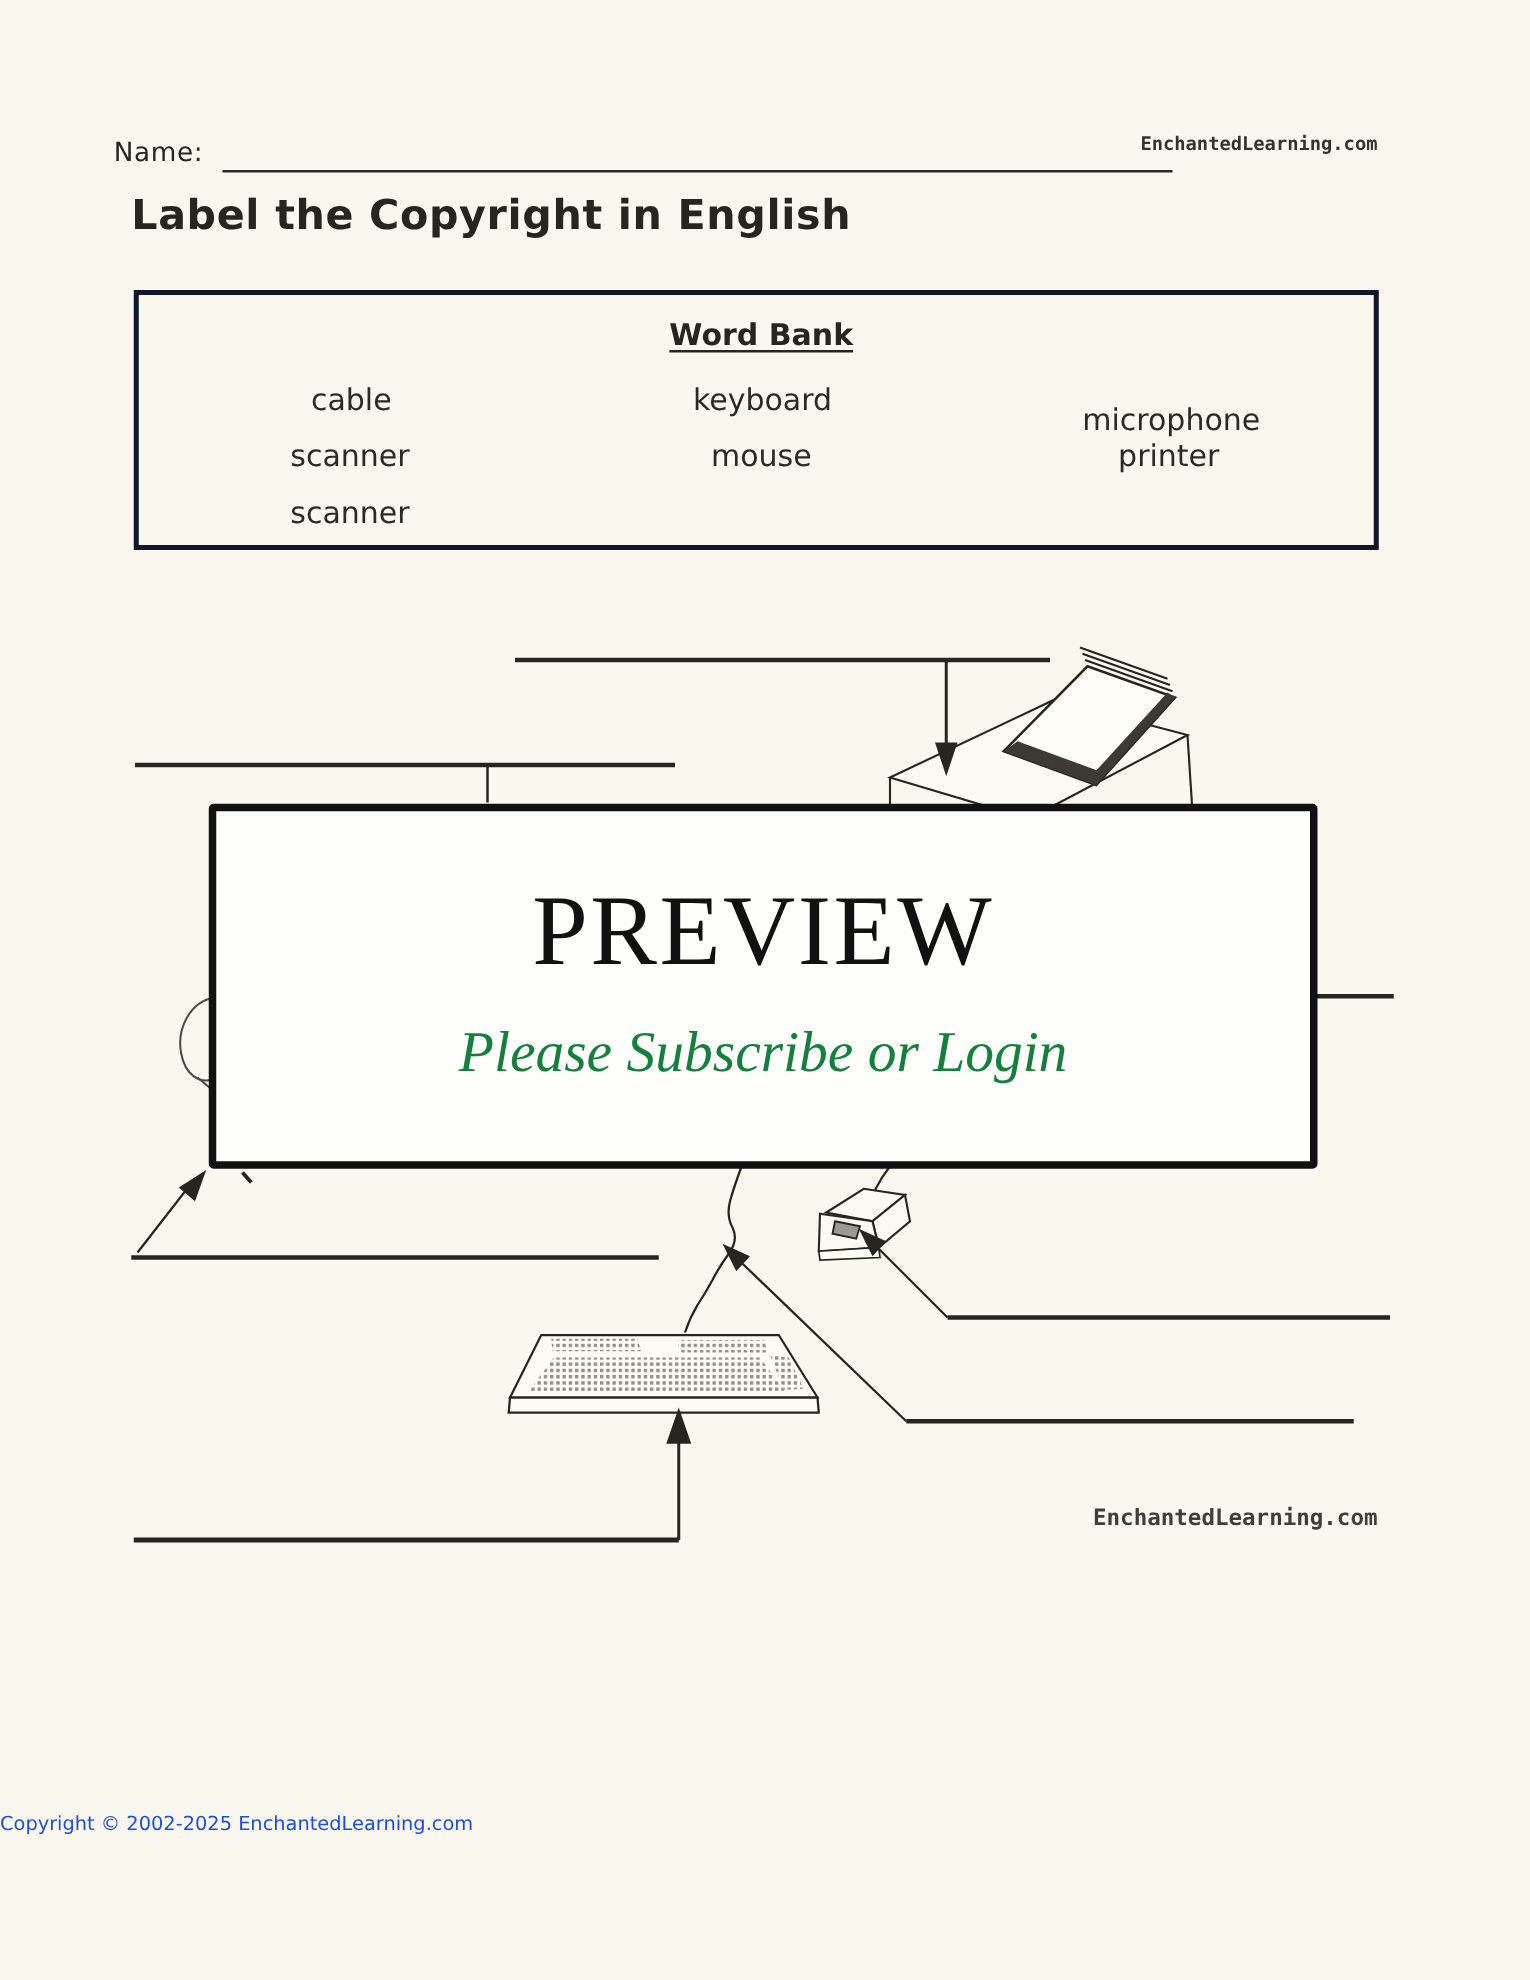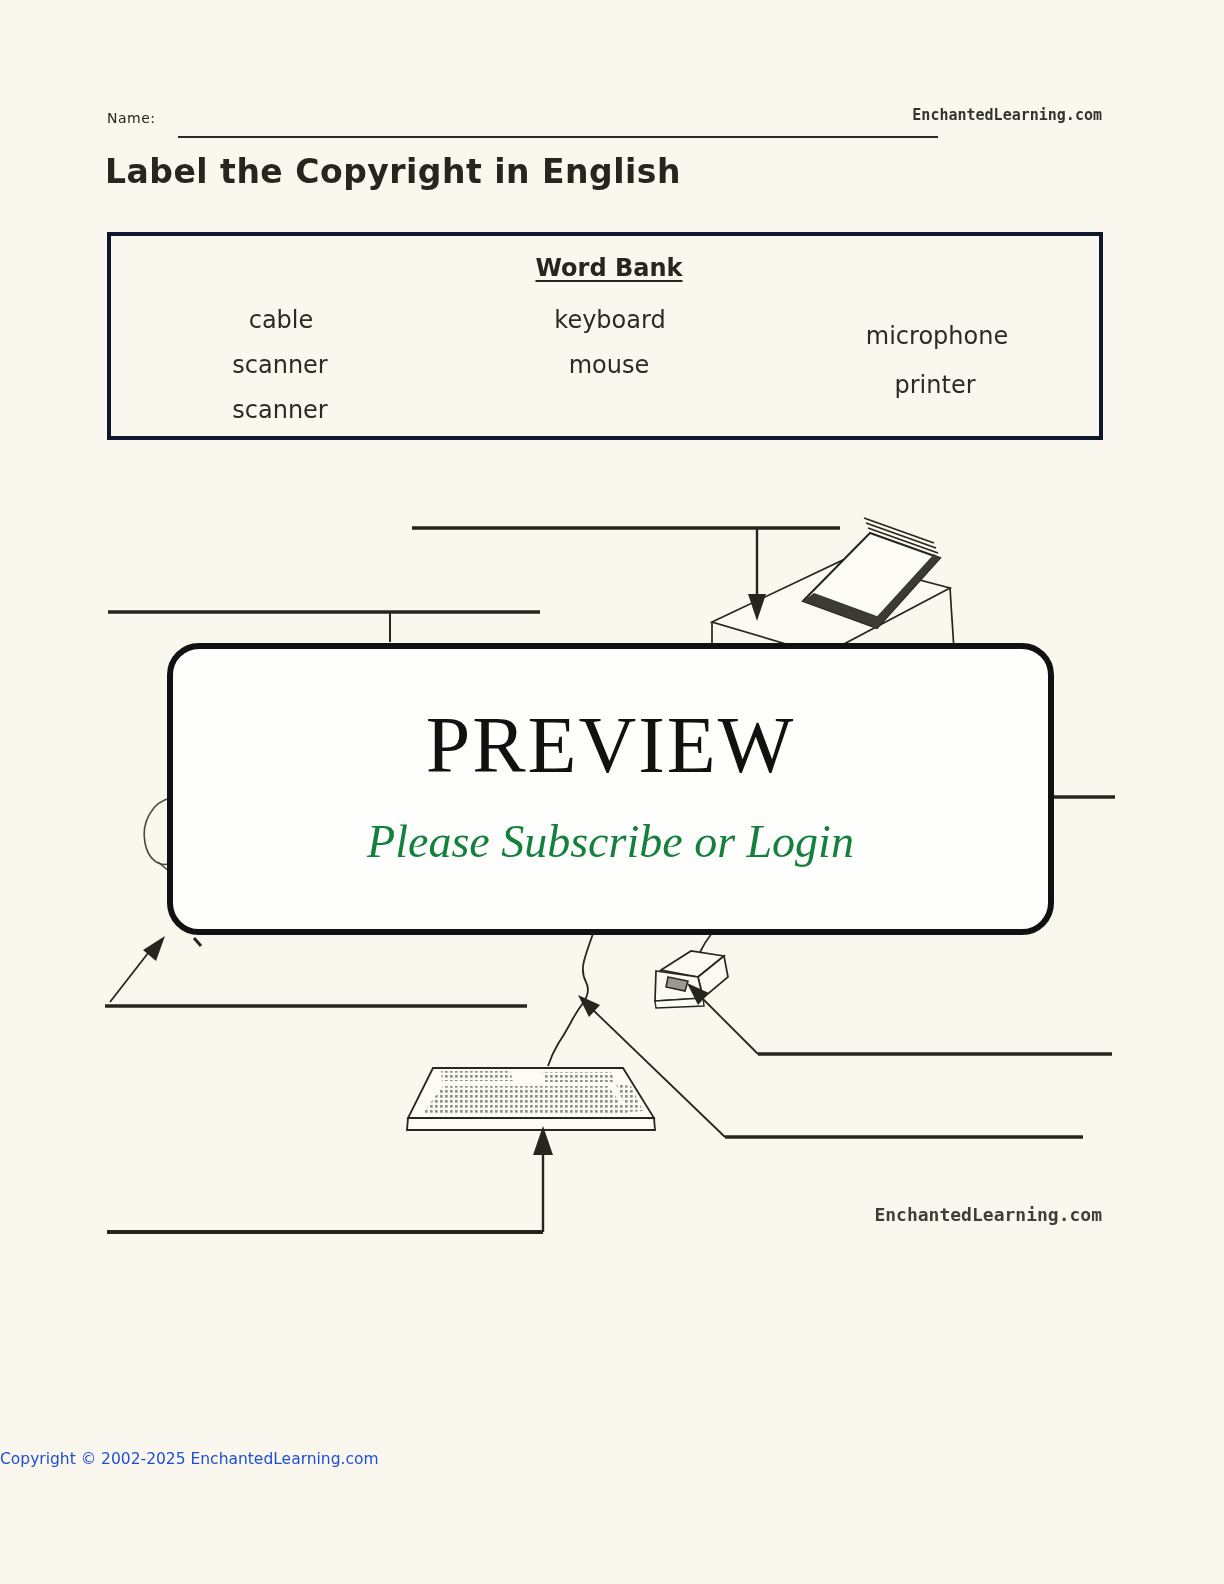--- a/index.html
+++ b/index.html
@@ -7,42 +7,42 @@
     width:1224px;height:1584px;
     background:#faf8ee;
     font-family:"DejaVu Sans",sans-serif;
     color:#26261f;
     position:relative;
     overflow:hidden;
   }
   .abs{position:absolute;}
 
   
-  .name-label{left:107px;top:110px;font-size:14px;letter-spacing:.5px;}
+  .name-label{left:91px;top:110px;font-size:21px;letter-spacing:.5px;}
   .name-line{left:178px;top:136px;width:760px;height:0;border-bottom:2px solid #2a2a26;}
   .site-top{top:106px;right:122px;font-family:"DejaVu Sans Mono",monospace;font-size:15px;font-weight:bold;color:#34342e;}
 
   
   .page-title{left:105px;top:152px;font-size:33px;font-weight:700;letter-spacing:.5px;}
 
   
   .word-bank{left:107px;top:232px;width:988px;height:200px;border:4px solid #0f172a;background:#faf8ee;}
   .wb-heading{left:498px;top:18px;transform:translateX(-50%);font-size:24px;font-weight:700;text-decoration:underline;text-underline-offset:4px;}
   .wb-word{transform:translateX(-50%);font-size:24px;color:#2b2b26;white-space:nowrap;}
 
   
   .diagram-svg{left:0;top:500px;}
 
   
   .preview-overlay{
     left:167px;top:643px;width:887px;height:292px;
     box-sizing:border-box;
     background:#fefefc;
     border:6px solid #111;
-    border-radius:32px;
+    border-radius:4px;
     display:flex;flex-direction:column;align-items:center;justify-content:center;
     gap:34px;
     z-index:5;
   }
   .preview-heading{
     font-family:"Liberation Serif",serif;
     font-size:80px;line-height:1;letter-spacing:2px;
     color:#111;margin-top:-8px;
   }
   .preview-sub{
@@ -65,21 +65,21 @@
 
 <div class="abs page-title">Label the Copyright in English</div>
 
 <div class="abs word-bank">
   <span class="abs wb-heading">Word Bank</span>
   <span class="abs wb-word" style="left:170px;top:70px;">cable</span>
   <span class="abs wb-word" style="left:499px;top:70px;">keyboard</span>
   <span class="abs wb-word" style="left:826px;top:70px;margin-top:16px;">microphone</span>
   <span class="abs wb-word" style="left:169px;top:115px;">scanner</span>
   <span class="abs wb-word" style="left:498px;top:115px;">mouse</span>
-  <span class="abs wb-word" style="left:824px;top:115px;margin-top:20px;">printer</span>
+  <span class="abs wb-word" style="left:824px;top:115px;">printer</span>
   <span class="abs wb-word" style="left:169px;top:160px;">scanner</span>
 </div>
 
 <svg class="abs diagram-svg" width="1224" height="790" viewBox="0 500 1224 790" xmlns="http://www.w3.org/2000/svg">
   <defs>
     <pattern id="kdots" width="5" height="5" patternUnits="userSpaceOnUse">
       <rect x="0" y="0" width="2.7" height="2.7" fill="#90908a"></rect>
     </pattern>
   </defs>
 

